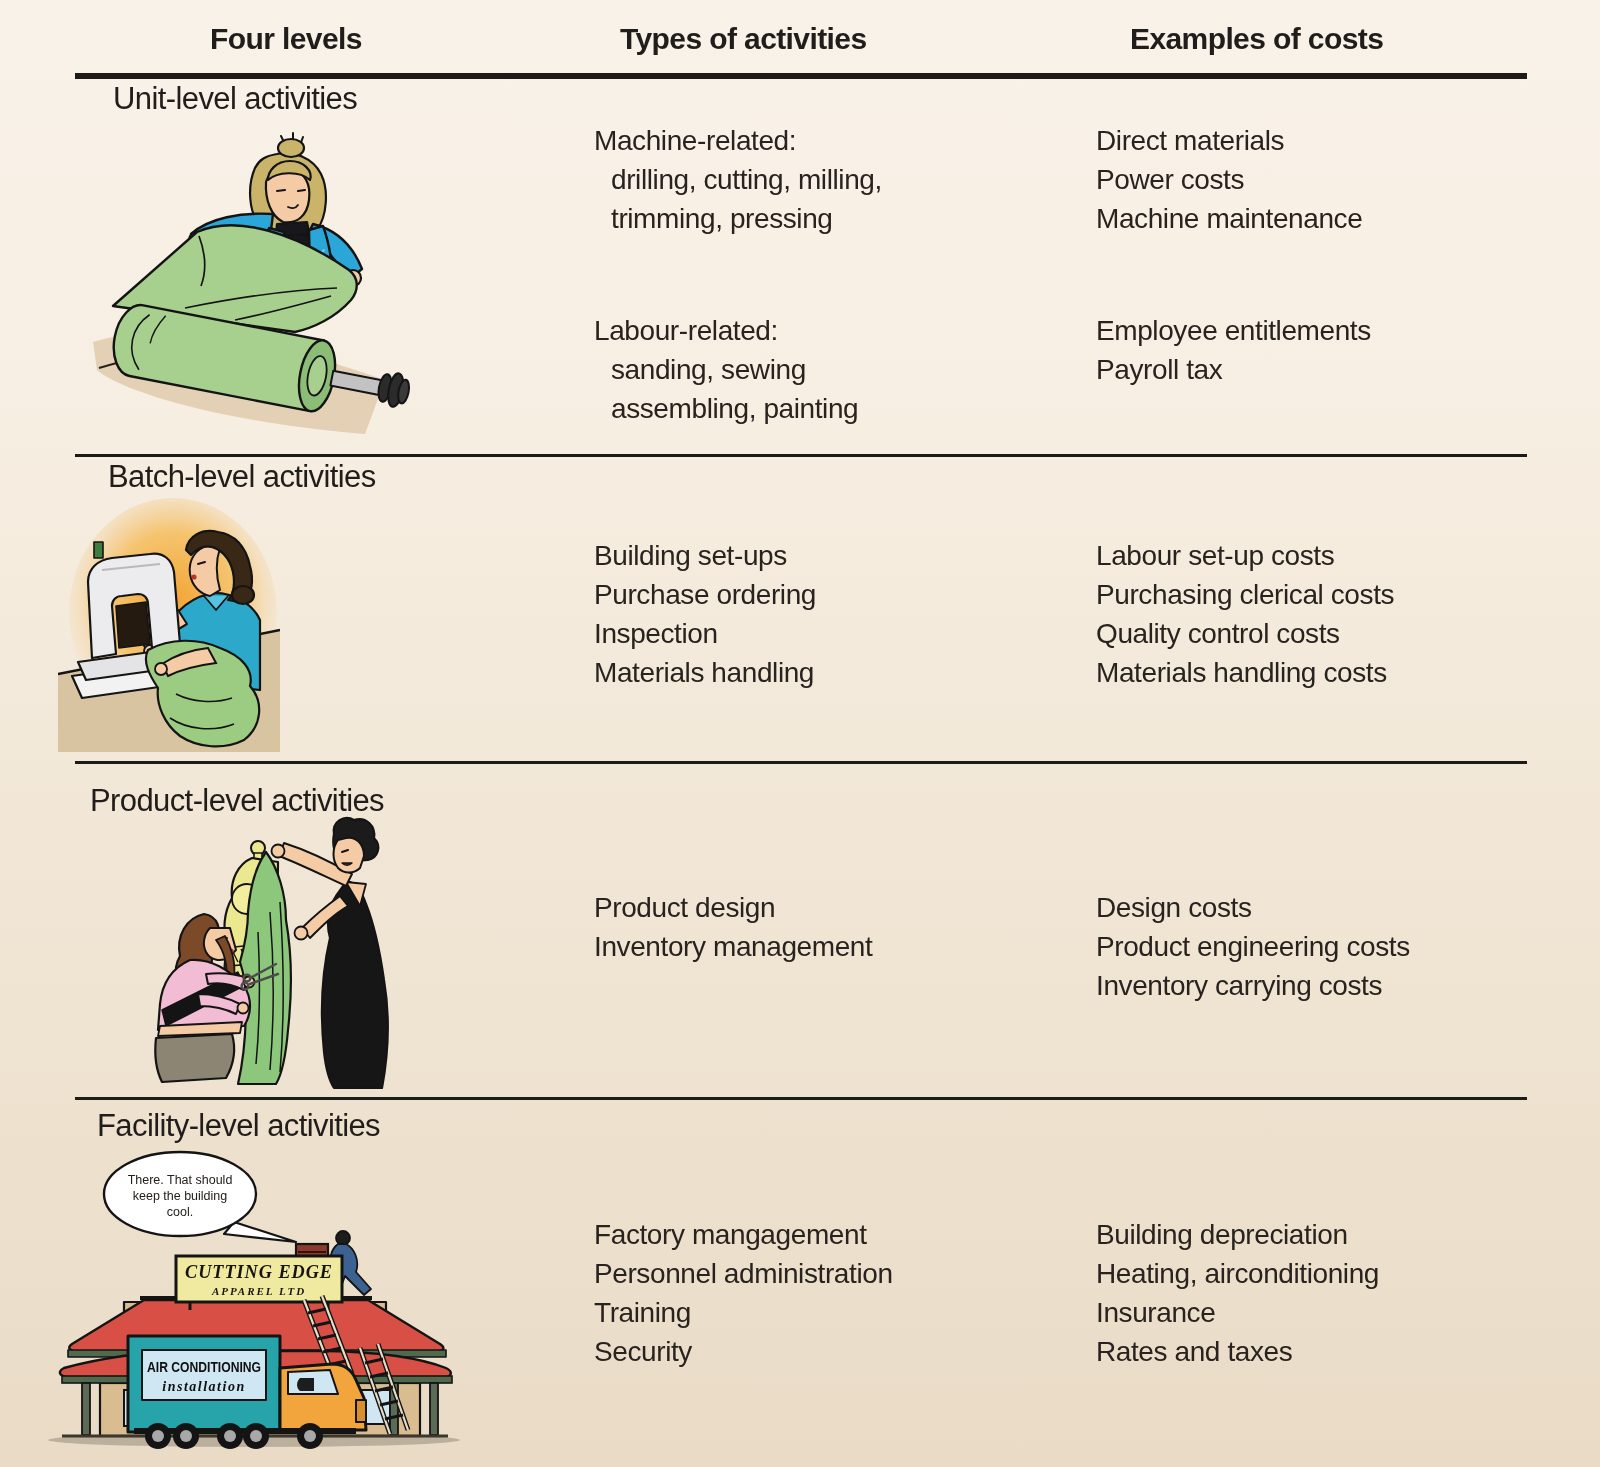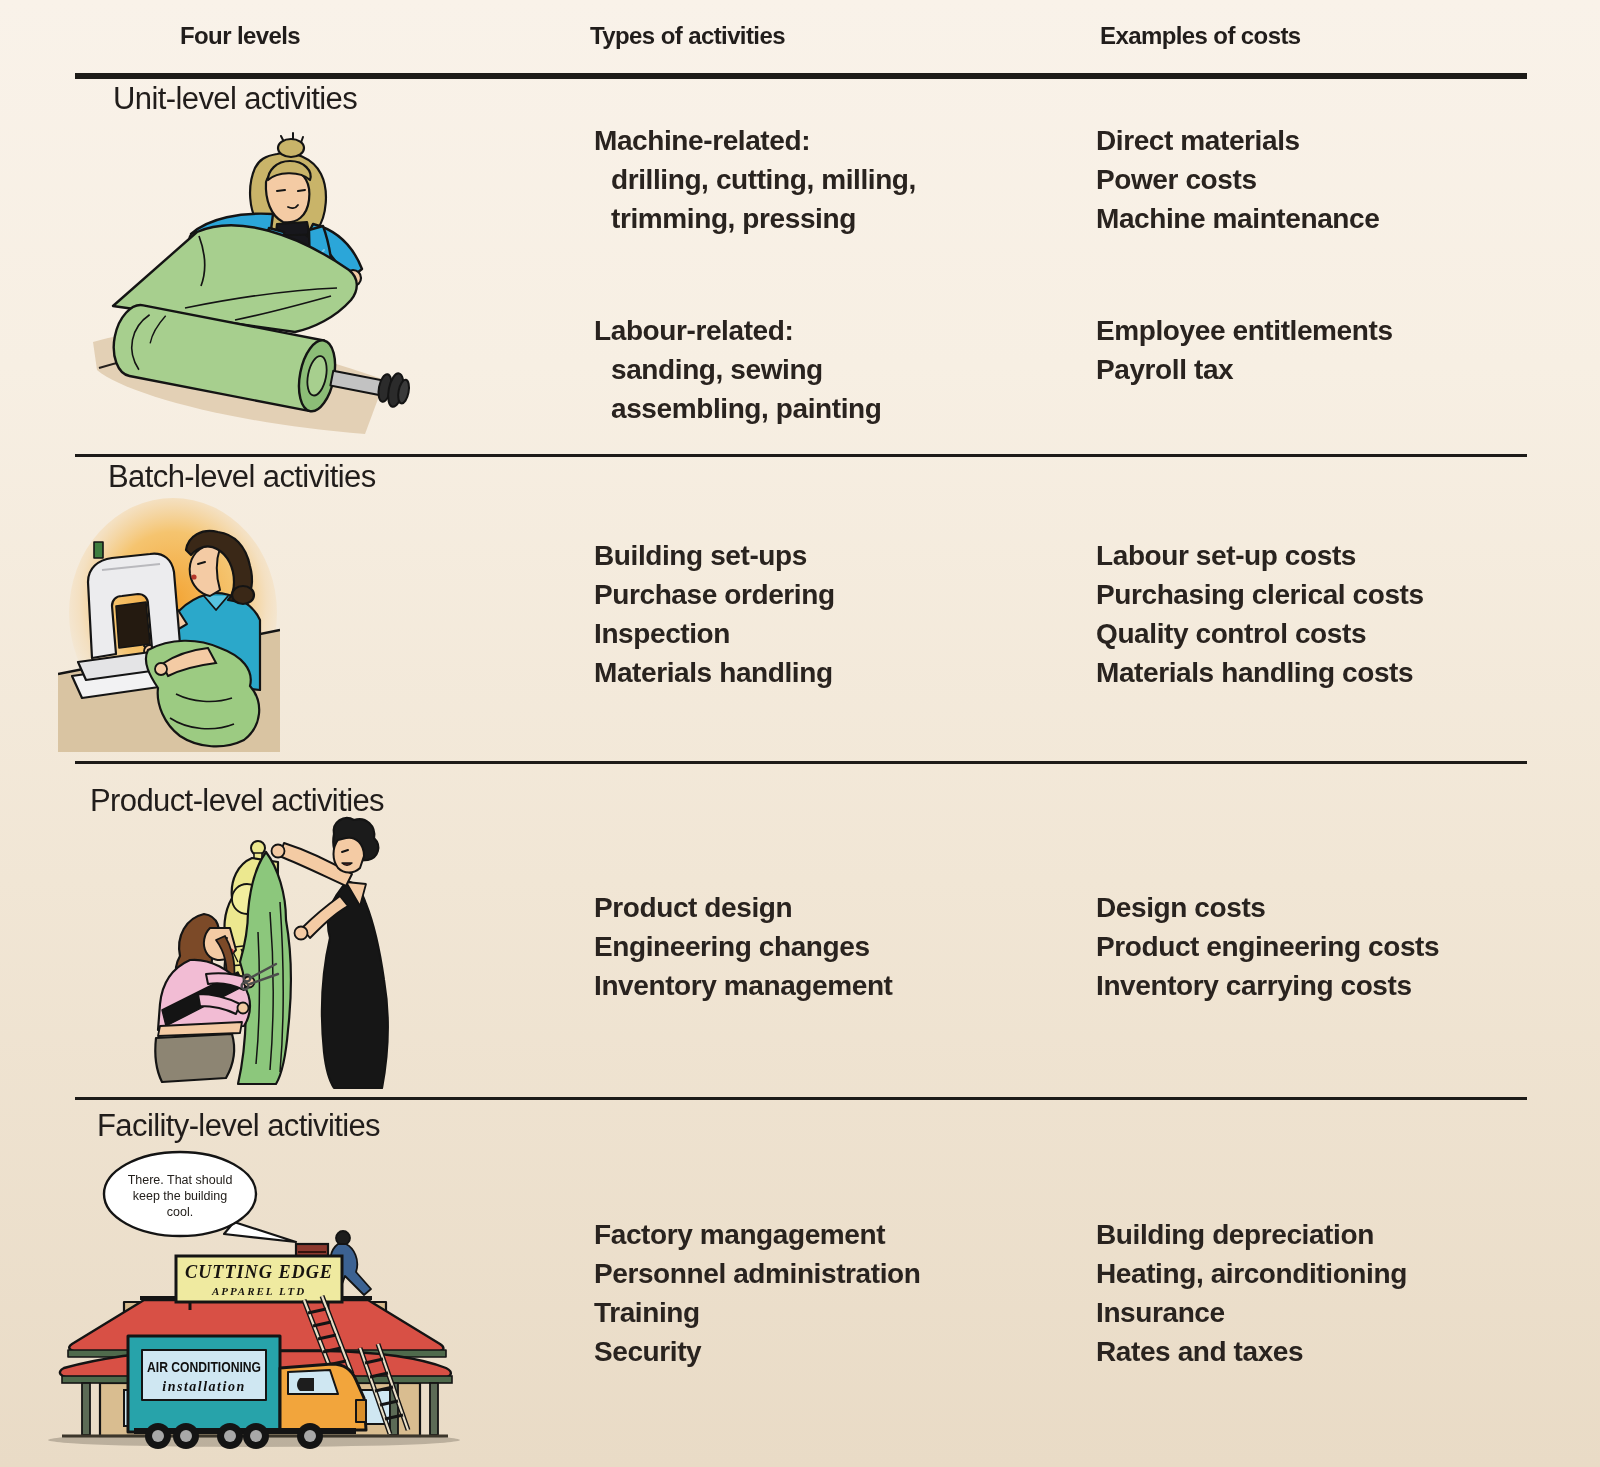--- a/index.html
+++ b/index.html
@@ -2,30 +2,30 @@
 <html><head>
 <meta charset="utf-8">
 <style>
   html,body { margin:0; padding:0; background:#ffffff; }
   .canvas {
     position:relative; width:1600px; height:1467px; overflow:hidden;
     background:linear-gradient(180deg,#f9f2e9 0%,#f7efe3 25%,#f1e6d5 60%,#e9dbc6 100%);
     font-family:"Liberation Sans", sans-serif; color:#26211e;
   }
   .col-header {
-    position:absolute; top:22px; font-size:24px; font-weight:bold;
-    letter-spacing:-0.6px; white-space:nowrap; color:#211d1b;
+    position:absolute; top:22px; font-size:30px; font-weight:bold;
+    letter-spacing:-0.6px; white-space:nowrap; color:#211d1b;margin-left:30px;
   }
   .rule { position:absolute; left:75px; width:1452px; height:3px; background:#1d1b18; }
   .rule.thick { height:6px; }
   .section-title {
     position:absolute; font-size:31px; font-weight:normal; letter-spacing:-0.6px;
     white-space:nowrap; color:#211d1b;
   }
-  .textcol { position:absolute; font-size:28px; line-height:39px; letter-spacing:-0.4px; white-space:nowrap; color:#29231f;font-weight:bold; }
+  .textcol { position:absolute; font-size:28px; line-height:39px; letter-spacing:-0.4px; white-space:nowrap; color:#29231f; }
   .textcol .indent { padding-left:17px; }
   .illo { position:absolute; }
   
   .sign1 { font:italic bold 19px "Liberation Serif", serif; fill:#17140f; letter-spacing:1px; }
   .sign2 { font:italic bold 11px "Liberation Serif", serif; fill:#17140f; letter-spacing:2px; }
   .truck1 { font:bold 15px "Liberation Sans", sans-serif; fill:#101010; }
   .truck2 { font:italic bold 14px "Liberation Serif", serif; fill:#101010; letter-spacing:1.5px; }
   .bubble-text { font:12.5px "Liberation Sans", sans-serif; fill:#24201c; }
 </style>
 </head>
@@ -209,21 +209,20 @@
         <circle cx="149" cy="166" r="3.4"></circle>
         <circle cx="147" cy="174" r="3.4"></circle>
       </g>
       <path d="M62 214 L144 210 L142 221 L60 224 Z" fill="#f4cba4" stroke-width="1.8"></path>
       <path d="M58 226 C56 244 58 258 64 270 L128 266 C136 252 138 236 134 222 Z" fill="#8d8573"></path>
     </g>
   </svg>
 
   <div class="textcol" style="left:594px; top:888px">
     <div>Product design</div>
-    <div>Engineering changes</div>
     <div>Inventory management</div>
   </div>
   <div class="textcol" style="left:1096px; top:888px">
     <div>Design costs</div>
     <div>Product engineering costs</div>
     <div>Inventory carrying costs</div>
   </div>
   <div class="rule" style="top:1097px"></div>
 
   <div class="section-title" style="left:97px; top:1108px">Facility-level activities</div>

